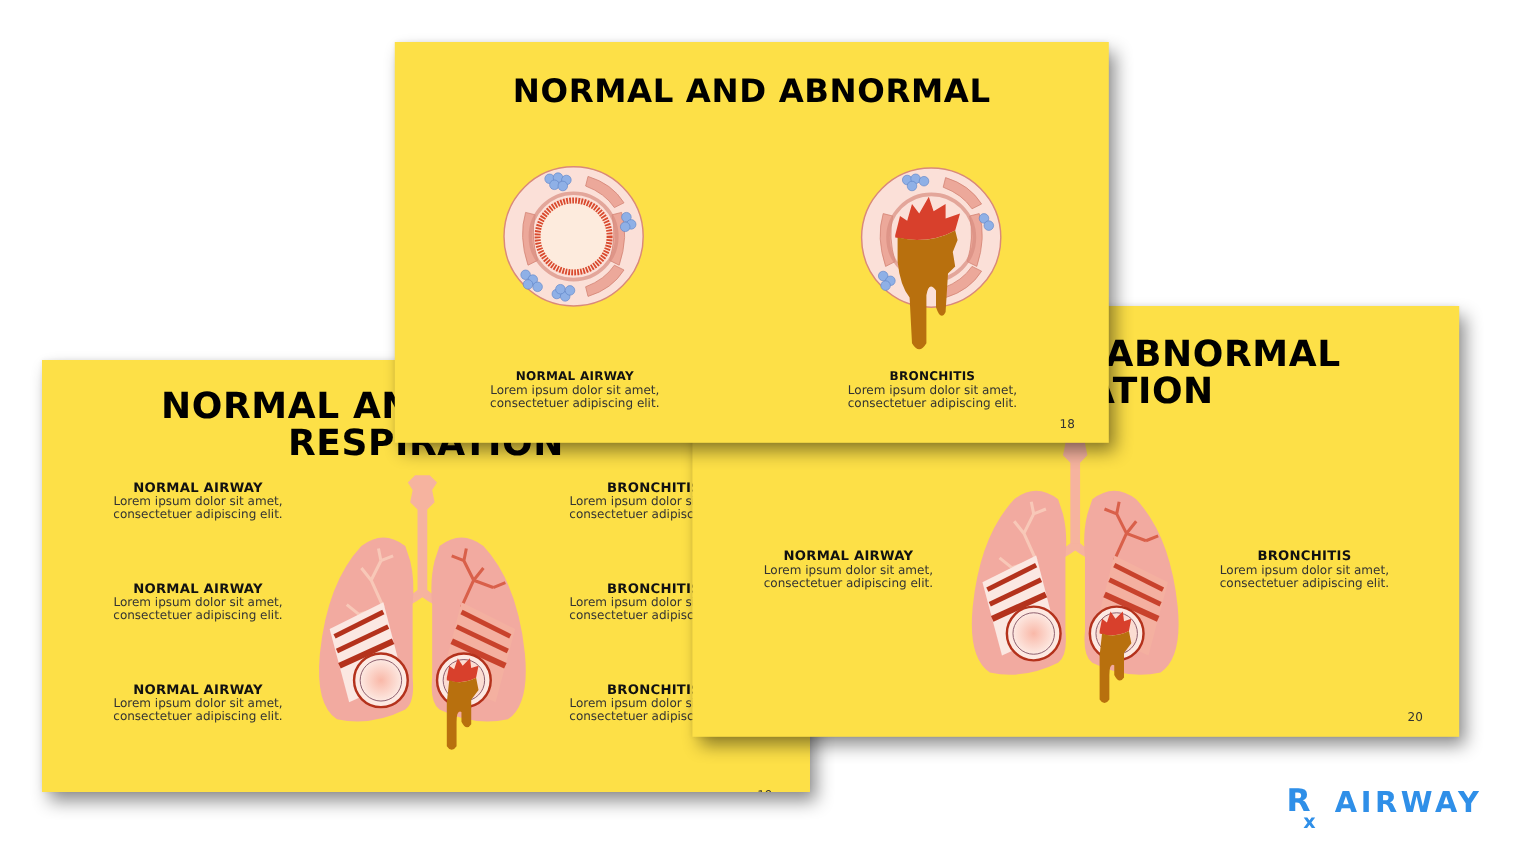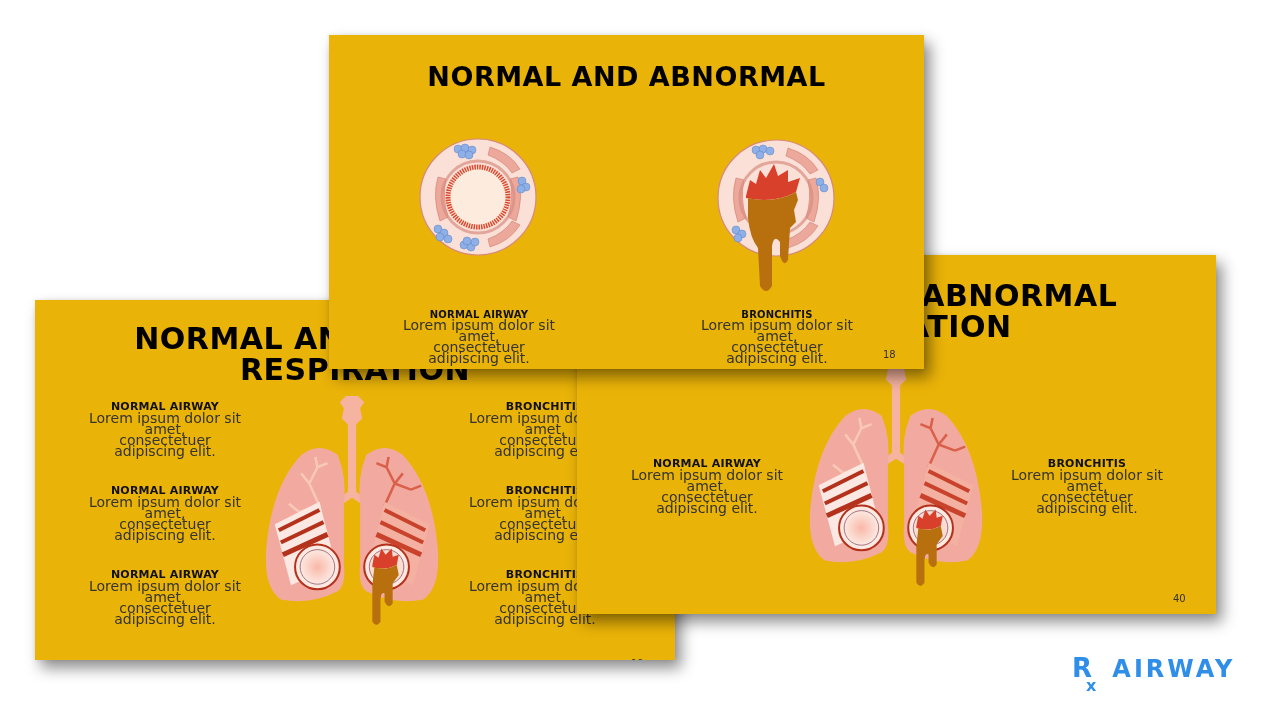--- a/index.html
+++ b/index.html
@@ -1,21 +1,21 @@
 <!DOCTYPE html>
 <html><head>
 <meta charset="utf-8">
 <style>
   * { margin: 0; padding: 0; box-sizing: border-box; }
   html, body { width: 1280px; height: 720px; overflow: hidden; background: #ffffff; }
   body { position: relative; font-family: "DejaVu Sans", sans-serif; }
 
   .slide {
     position: absolute;
-    background: #eab308;
+    background: #fde047;
     box-shadow: 6px 8px 14px rgba(0,0,0,0.45), 0 0 4px rgba(0,0,0,0.08);
     overflow: hidden;
   }
   #slide-19 { left: 35px; top: 300px; width: 640px; height: 360px; z-index: 1; }
   #slide-20 { left: 577px; top: 255px; width: 639px; height: 359px; z-index: 2; }
   #slide-18 { left: 329px; top: 35px; width: 595px; height: 334px; z-index: 3; }
 
   .title {
     position: absolute;
     left: 0; right: 0;
@@ -25,21 +25,21 @@
     line-height: 1.02;
     letter-spacing: 0.5px;
   }
   .caption {
     position: absolute;
     text-align: center;
     color: #222;
     width: 160px;
   }
   .caption .cap-h { font-weight: bold; font-size: 11px; color: #111; letter-spacing: 0.2px; }
-  .caption .cap-t { font-size: 14px; line-height: 11px; color: #333; }
+  .caption .cap-t { font-size: 10px; line-height: 11px; color: #333; }
   .page-num { position: absolute; font-size: 10px; color: #333; }
 
   .illus { position: absolute; }
   .logo {
     position: absolute;
     left: 1072px; top: 655px;
     z-index: 5;
     display: flex; align-items: flex-start; gap: 12px;
   }
   .logo-rx { color: #2f8fe8; font-weight: bold; font-size: 26px; line-height: 26px; letter-spacing: -2px; position: relative; }
@@ -189,21 +189,21 @@
     <div class="cap-t">consectetuer adipiscing elit.</div>
   </div>
   <div class="caption" style="left:430px; top:202px;">
     <div class="cap-h">BRONCHITIS</div>
     <div class="cap-t">Lorem ipsum dolor sit amet,</div>
     <div class="cap-t">consectetuer adipiscing elit.</div>
   </div>
   <svg class="illus" style="left:222px; top:98px;" width="194" height="240" viewBox="0 0 184 236">
       <use href="#lungs"></use>
     </svg>
-  <div class="page-num" style="left:596px; top:338px;">40</div>
+  <div class="page-num" style="left:596px; top:338px;">20</div>
 </div>
 
 <div class="slide" id="slide-18">
   <div class="title" style="top:28px; font-size:27px;">
     <div>NORMAL AND ABNORMAL</div>
   </div>
   <svg class="illus" style="left:89px; top:102px;" width="120" height="120" viewBox="0 0 120 120">
       <use href="#cross-normal"></use>
     </svg>
   <svg class="illus" style="left:387px; top:103px;" width="120" height="170" viewBox="0 0 120 170">

